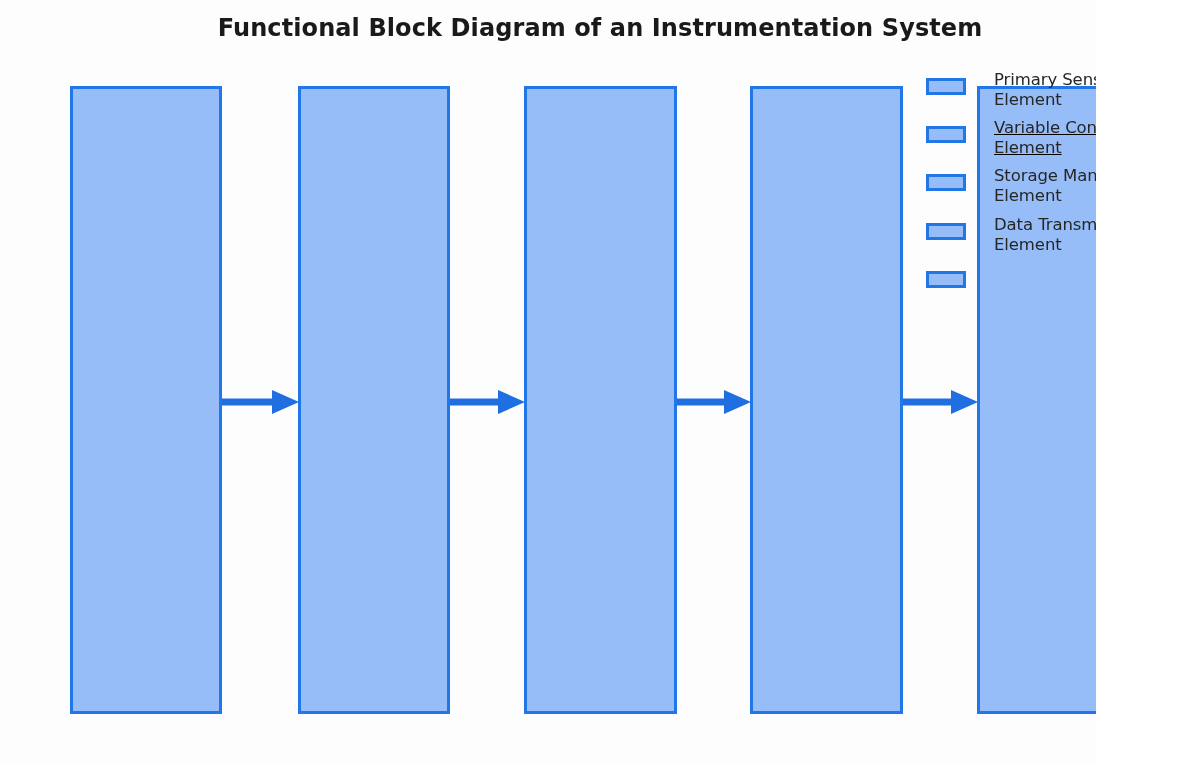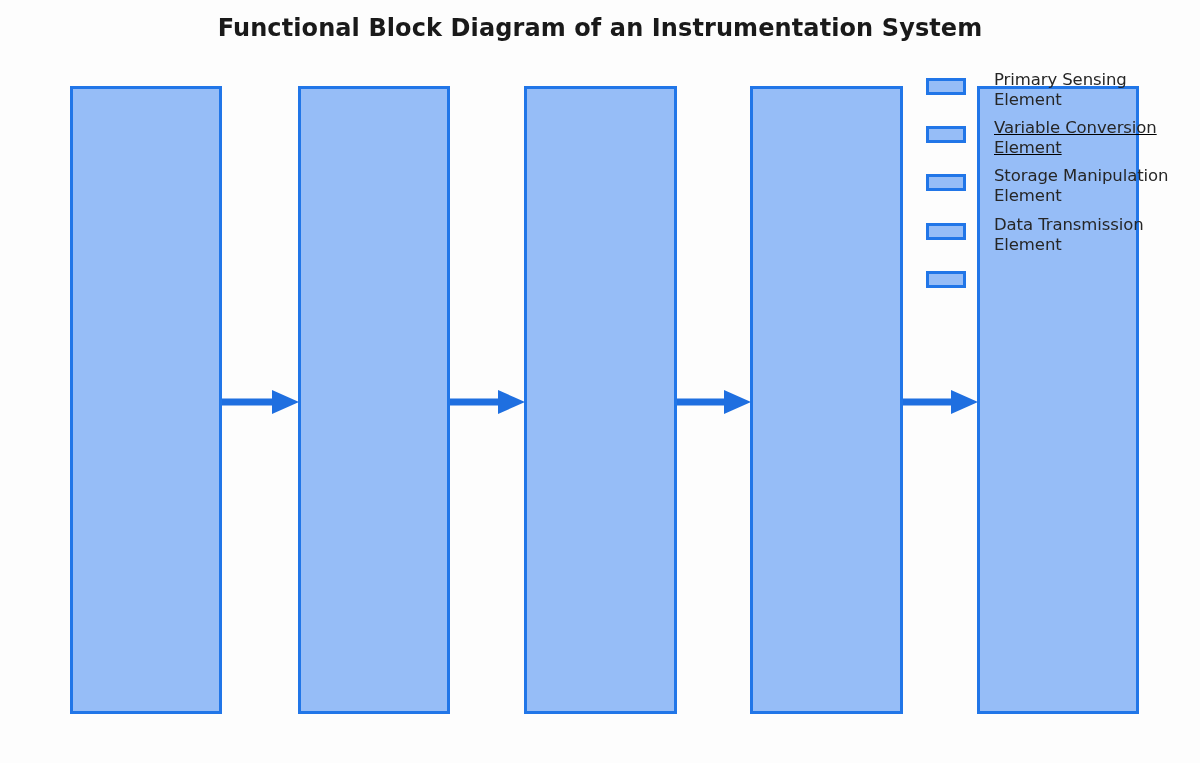--- a/index.html
+++ b/index.html
@@ -2,21 +2,21 @@
 <html><head>
 <meta charset="utf-8">
 <style>
   html, body {
     margin: 0;
     padding: 0;
     background: #ffffff;
   }
   #canvas {
     position: relative;
-    width: 1200px;
+    width: 1096px;
     height: 763px;
     background: #fdfdfd;
     overflow: hidden;
     font-family: "DejaVu Sans", "Liberation Sans", sans-serif;
   }
   #chart-title {
     position: absolute;
     left: 0;
     top: 14px;
     width: 1200px;

